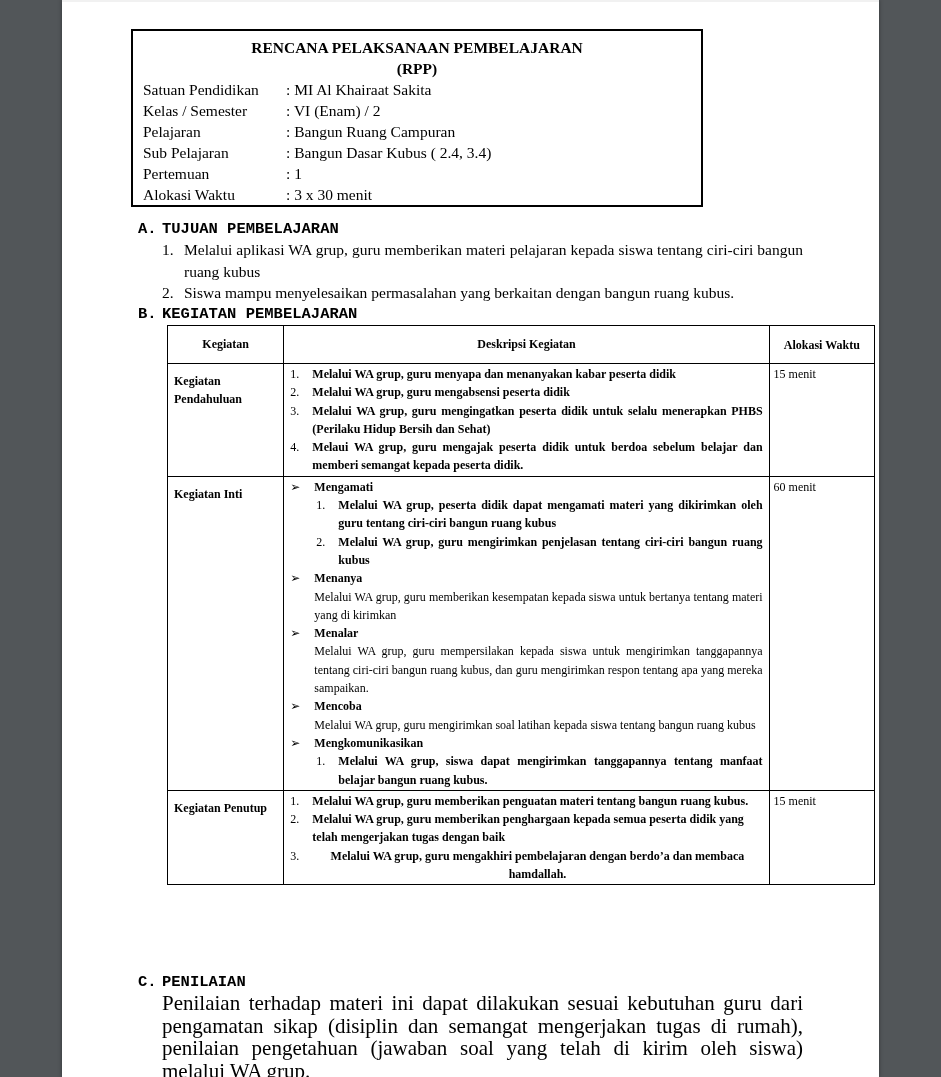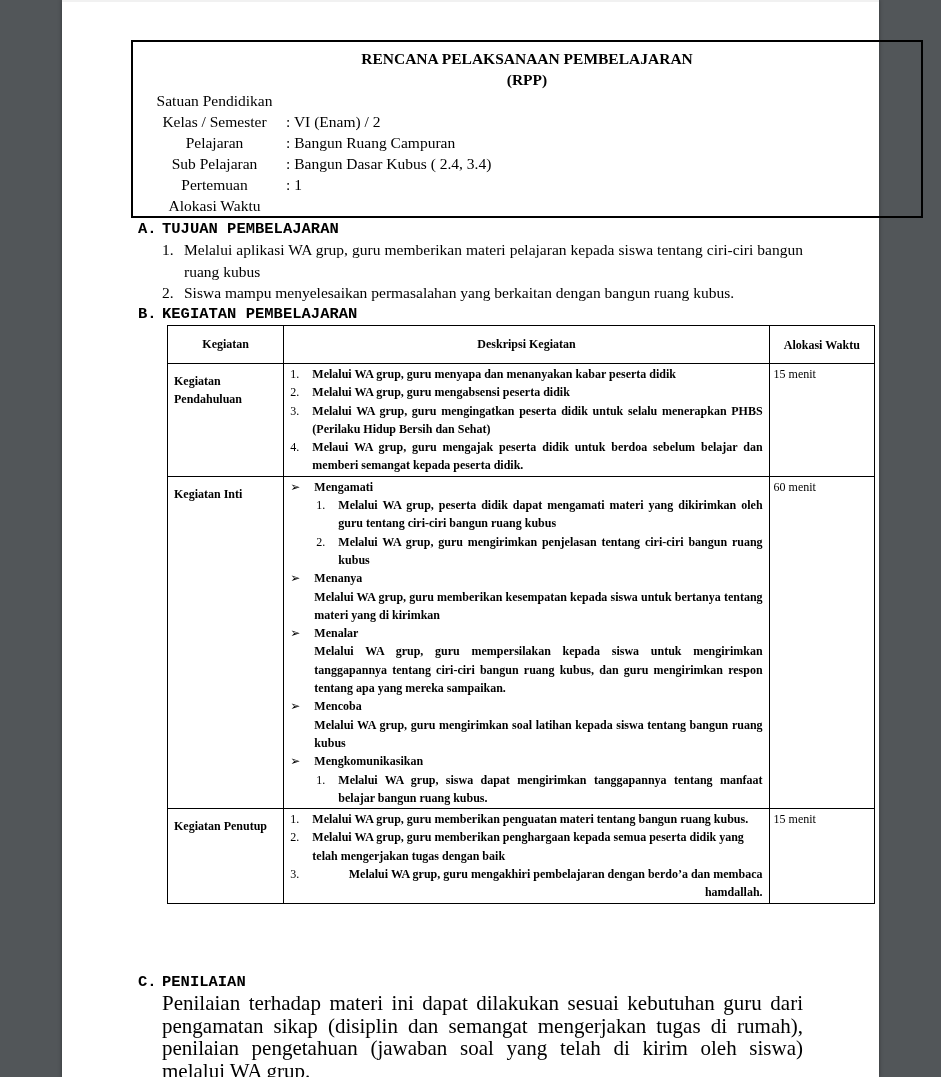--- a/index.html
+++ b/index.html
@@ -16,30 +16,30 @@
     width: 817px; height: 1077px;
     background: #fff;
     box-shadow: 0 0 4px rgba(0,0,0,0.4);
   }
   .page-top-shade {
     position:absolute; left:0; top:0; width:100%; height:2px; background:#f1f1f1;
   }
   
   .header-box {
     position: absolute;
-    left: 69px; top: 40px;
-    width: 792px; height: 178px;
+    left: 69px; top: 29px;
+    width: 572px; height: 178px;
     border: 2.5px solid #000;
     padding: 6px 10px 0 10px;
   }
   .doc-title {
     text-align: center; font-weight: bold; font-size: 15.5px; line-height: 21px;
   }
   .meta-row { display: flex; font-size: 15.5px; line-height: 21px; }
-  .meta-label { width: 143px; text-align: center; }
+  .meta-label { width: 143px; }
   .meta-value { flex: 1; }
 
   .section-head {
     position: absolute;
     font-weight: bold; font-size: 15.5px; line-height: 20px; font-family: Liberation Mono, monospace;
   }
   .section-head .letter { display: inline-block; width: 24px; }
 
   .olist { position: absolute; font-size: 15.5px; line-height: 21.5px; }
   .olist .li { display: flex; }
@@ -62,58 +62,60 @@
   .kg-table td.c1 { width: 106px; font-weight: bold; padding: 8px 6px; }
   .kg-table td.c2 { width: 442px; padding: 1px 6px 1px 4px; }
   .kg-table td.c3 { width: 96px; text-align: left; padding: 1px 4px; }
   .tl .li { display: flex; }
   .tl .num { width: 24px; flex-shrink: 0; padding-left: 2px; }
   .tl .txt { flex: 1; text-align: justify; font-weight: bold; }
   .tl .sub { padding-left: 26px; }
   .tl .sub .num { width: 24px; }
   .phase { display: flex; font-weight: bold; }
   .phase .arrow { width: 26px; flex-shrink: 0; padding-left: 2px; font-weight: normal; }
-  .phase-body { padding-left: 26px; text-align: justify; font-weight: bold; }
+  .phase-body { padding-left: 26px; text-align: justify; }
 
   .para {
     position: absolute;
     left: 100px; top: 992px; width: 641px;
     font-size: 21px; line-height: 22.5px; text-align: justify;
   }
 </style>
 </head>
 <body>
 
 <div class="page">
   <div class="page-top-shade"></div>
 
   <div class="header-box">
     <div class="doc-title">RENCANA PELAKSANAAN PEMBELAJARAN</div>
     <div class="doc-title">(RPP)</div>
     <div class="meta-row">
       <span class="meta-label">Satuan Pendidikan</span>
+      <span class="meta-value">: MI Al Khairaat Sakita</span>
     </div>
     <div class="meta-row">
       <span class="meta-label">Kelas / Semester</span>
       <span class="meta-value">: VI (Enam) / 2</span>
     </div>
     <div class="meta-row">
       <span class="meta-label">Pelajaran</span>
       <span class="meta-value">: Bangun Ruang Campuran</span>
     </div>
     <div class="meta-row">
       <span class="meta-label">Sub Pelajaran</span>
       <span class="meta-value">: Bangun Dasar Kubus ( 2.4, 3.4)</span>
     </div>
     <div class="meta-row">
       <span class="meta-label">Pertemuan</span>
       <span class="meta-value">: 1</span>
     </div>
     <div class="meta-row">
       <span class="meta-label">Alokasi Waktu</span>
+      <span class="meta-value">: 3 x 30 menit</span>
     </div>
   </div>
 
   <div class="section-head" style="left:76px; top:219px;">
     <span class="letter">A.</span><span>TUJUAN PEMBELAJARAN</span>
   </div>
   <div class="olist" style="left:100px; top:239px; width:641px;">
     <div class="li">
       <span class="num">1.</span>
       <span class="txt">Melalui aplikasi WA grup, guru memberikan materi pelajaran kepada siswa tentang ciri-ciri bangun ruang kubus</span>
@@ -211,21 +213,21 @@
         <div class="li">
               <span class="num">1.</span>
               <span class="txt" style="text-align:left">Melalui WA grup, guru memberikan penguatan materi tentang bangun ruang kubus.</span>
             </div>
         <div class="li">
               <span class="num">2.</span>
               <span class="txt" style="text-align:left">Melalui WA grup, guru memberikan penghargaan kepada semua peserta didik yang telah mengerjakan tugas dengan baik</span>
             </div>
         <div class="li">
               <span class="num">3.</span>
-              <span class="txt" style="text-align:right">Melalui WA grup, guru mengakhiri pembelajaran dengan berdo’a dan membaca hamdallah.</span>
+              <span class="txt" style="text-align:center">Melalui WA grup, guru mengakhiri pembelajaran dengan berdo’a dan membaca hamdallah.</span>
             </div>
       </td>
       <td class="c3">15 menit</td>
     </tr>
   </tbody>
     </table>
 
   <div class="section-head" style="left:76px; top:972px;">
     <span class="letter">C.</span><span>PENILAIAN</span>
   </div>

